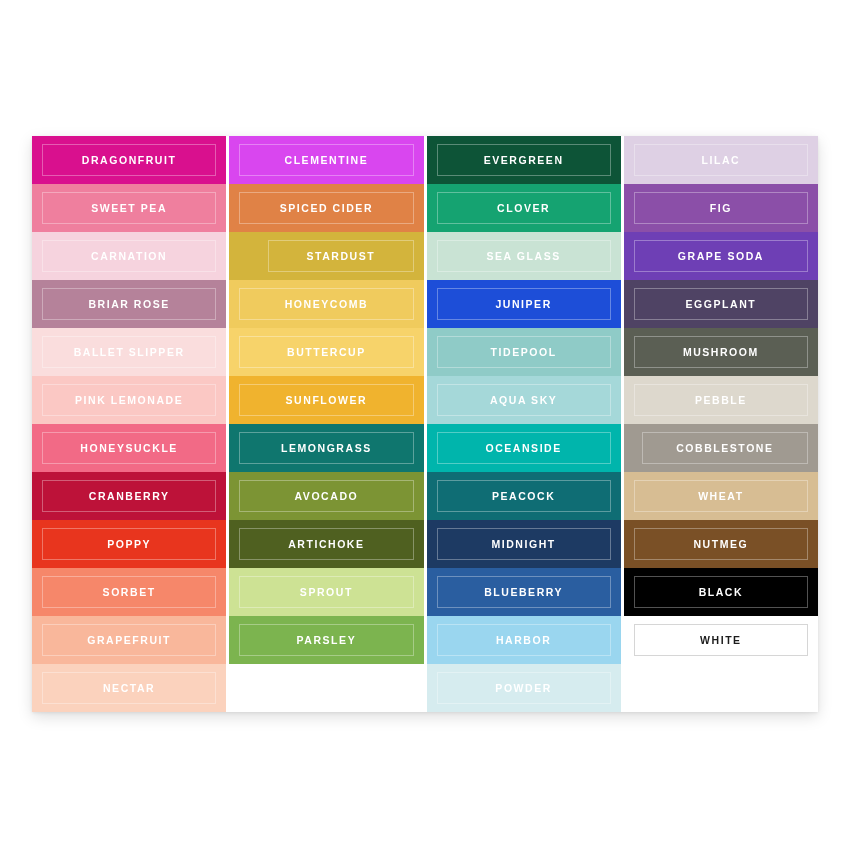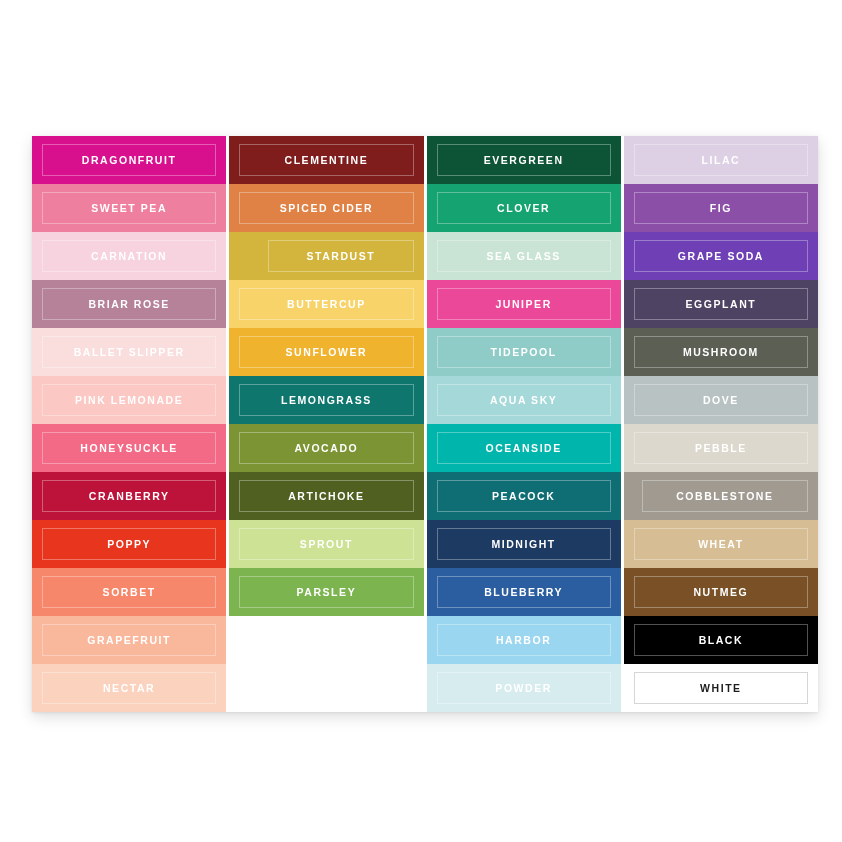--- a/index.html
+++ b/index.html
@@ -134,33 +134,38 @@
             <span class="swatch-label">GRAPEFRUIT</span>
           </div>
         </div>
         <div class="swatch" style="background-color: rgb(251, 210, 189);">
           <div class="swatch-label-box">
             <span class="swatch-label">NECTAR</span>
           </div>
         </div>
       </div>
       <div class="palette-column">
-        <div class="swatch" style="background-color: #7f1d1d;">
+        <div class="swatch" style="background-color: #d946ef;">
           <div class="swatch-label-box">
             <span class="swatch-label">CLEMENTINE</span>
           </div>
         </div>
         <div class="swatch" style="background-color: rgb(224, 130, 70);">
           <div class="swatch-label-box">
             <span class="swatch-label">SPICED CIDER</span>
           </div>
         </div>
         <div class="swatch" style="background-color: rgb(211, 180, 60); padding-left: 29px;">
           <div class="swatch-label-box">
             <span class="swatch-label">STARDUST</span>
+          </div>
+        </div>
+        <div class="swatch" style="background-color: rgb(240, 203, 93);">
+          <div class="swatch-label-box">
+            <span class="swatch-label">HONEYCOMB</span>
           </div>
         </div>
         <div class="swatch" style="background-color: rgb(247, 211, 106);">
           <div class="swatch-label-box">
             <span class="swatch-label">BUTTERCUP</span>
           </div>
         </div>
         <div class="swatch" style="background-color: rgb(240, 179, 46);">
           <div class="swatch-label-box">
             <span class="swatch-label">SUNFLOWER</span>
@@ -201,21 +206,21 @@
         <div class="swatch" style="background-color: rgb(21, 163, 113);">
           <div class="swatch-label-box">
             <span class="swatch-label">CLOVER</span>
           </div>
         </div>
         <div class="swatch" style="background-color: rgb(201, 227, 212);">
           <div class="swatch-label-box">
             <span class="swatch-label">SEA GLASS</span>
           </div>
         </div>
-        <div class="swatch" style="background-color: #ec4899;">
+        <div class="swatch" style="background-color: #1d4ed8;">
           <div class="swatch-label-box">
             <span class="swatch-label">JUNIPER</span>
           </div>
         </div>
         <div class="swatch" style="background-color: rgb(143, 203, 199);">
           <div class="swatch-label-box">
             <span class="swatch-label">TIDEPOOL</span>
           </div>
         </div>
         <div class="swatch" style="background-color: rgb(165, 216, 217);">
@@ -273,25 +278,20 @@
         <div class="swatch" style="background-color: rgb(79, 67, 100);">
           <div class="swatch-label-box">
             <span class="swatch-label">EGGPLANT</span>
           </div>
         </div>
         <div class="swatch" style="background-color: rgb(91, 95, 84);">
           <div class="swatch-label-box">
             <span class="swatch-label">MUSHROOM</span>
           </div>
         </div>
-        <div class="swatch" style="background-color: rgb(185, 194, 194);">
-          <div class="swatch-label-box">
-            <span class="swatch-label">DOVE</span>
-          </div>
-        </div>
         <div class="swatch" style="background-color: rgb(221, 216, 205);">
           <div class="swatch-label-box">
             <span class="swatch-label">PEBBLE</span>
           </div>
         </div>
         <div class="swatch" style="background-color: rgb(160, 154, 145); padding-left: 8px;">
           <div class="swatch-label-box">
             <span class="swatch-label">COBBLESTONE</span>
           </div>
         </div>

